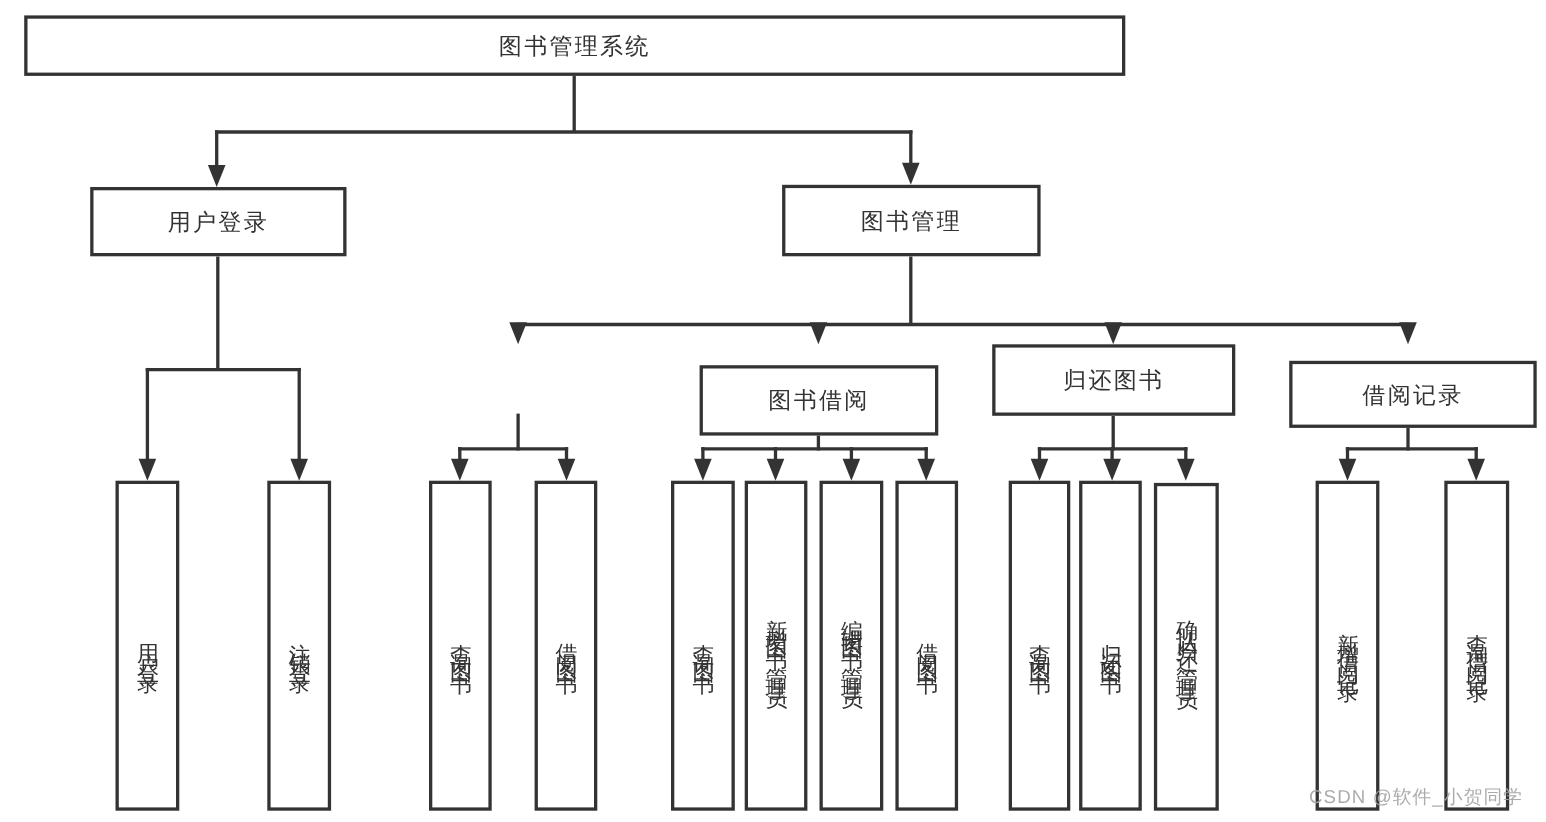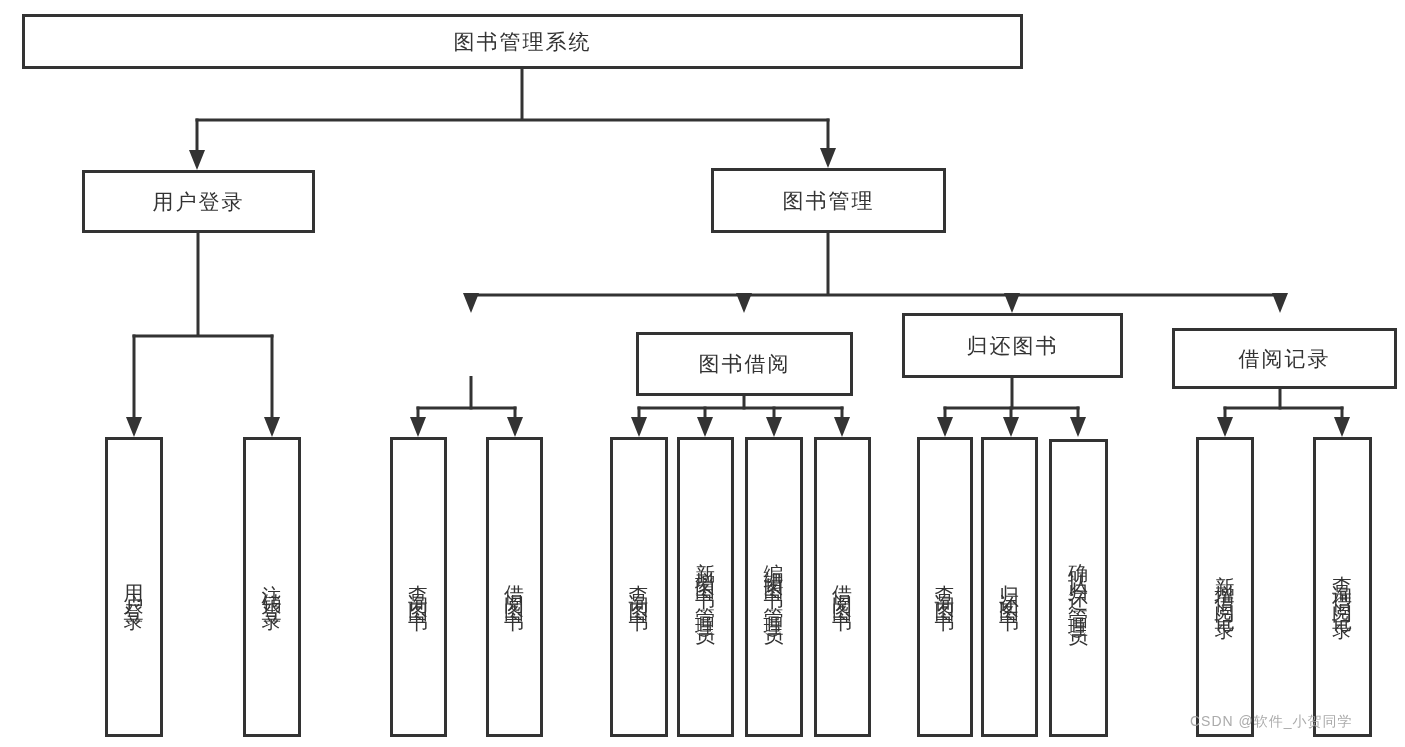--- a/index.html
+++ b/index.html
@@ -29,21 +29,21 @@
     writing-mode:vertical-rl;
     text-orientation:mixed;
     font-size:20px;
     letter-spacing:9px;
     line-height:1;
     white-space:nowrap;
   }
   #watermark{
     position:absolute;
     left:1190px;top:713px;
-    font-size:14px;
+    font-size:17px;
     letter-spacing:1px;
     color:rgba(164,164,164,0.92);
     white-space:nowrap;
     z-index:5;
   }
   line{stroke:#333;stroke-width:3;}
   polygon{fill:#333;}
 </style>
 </head>
 <body>

